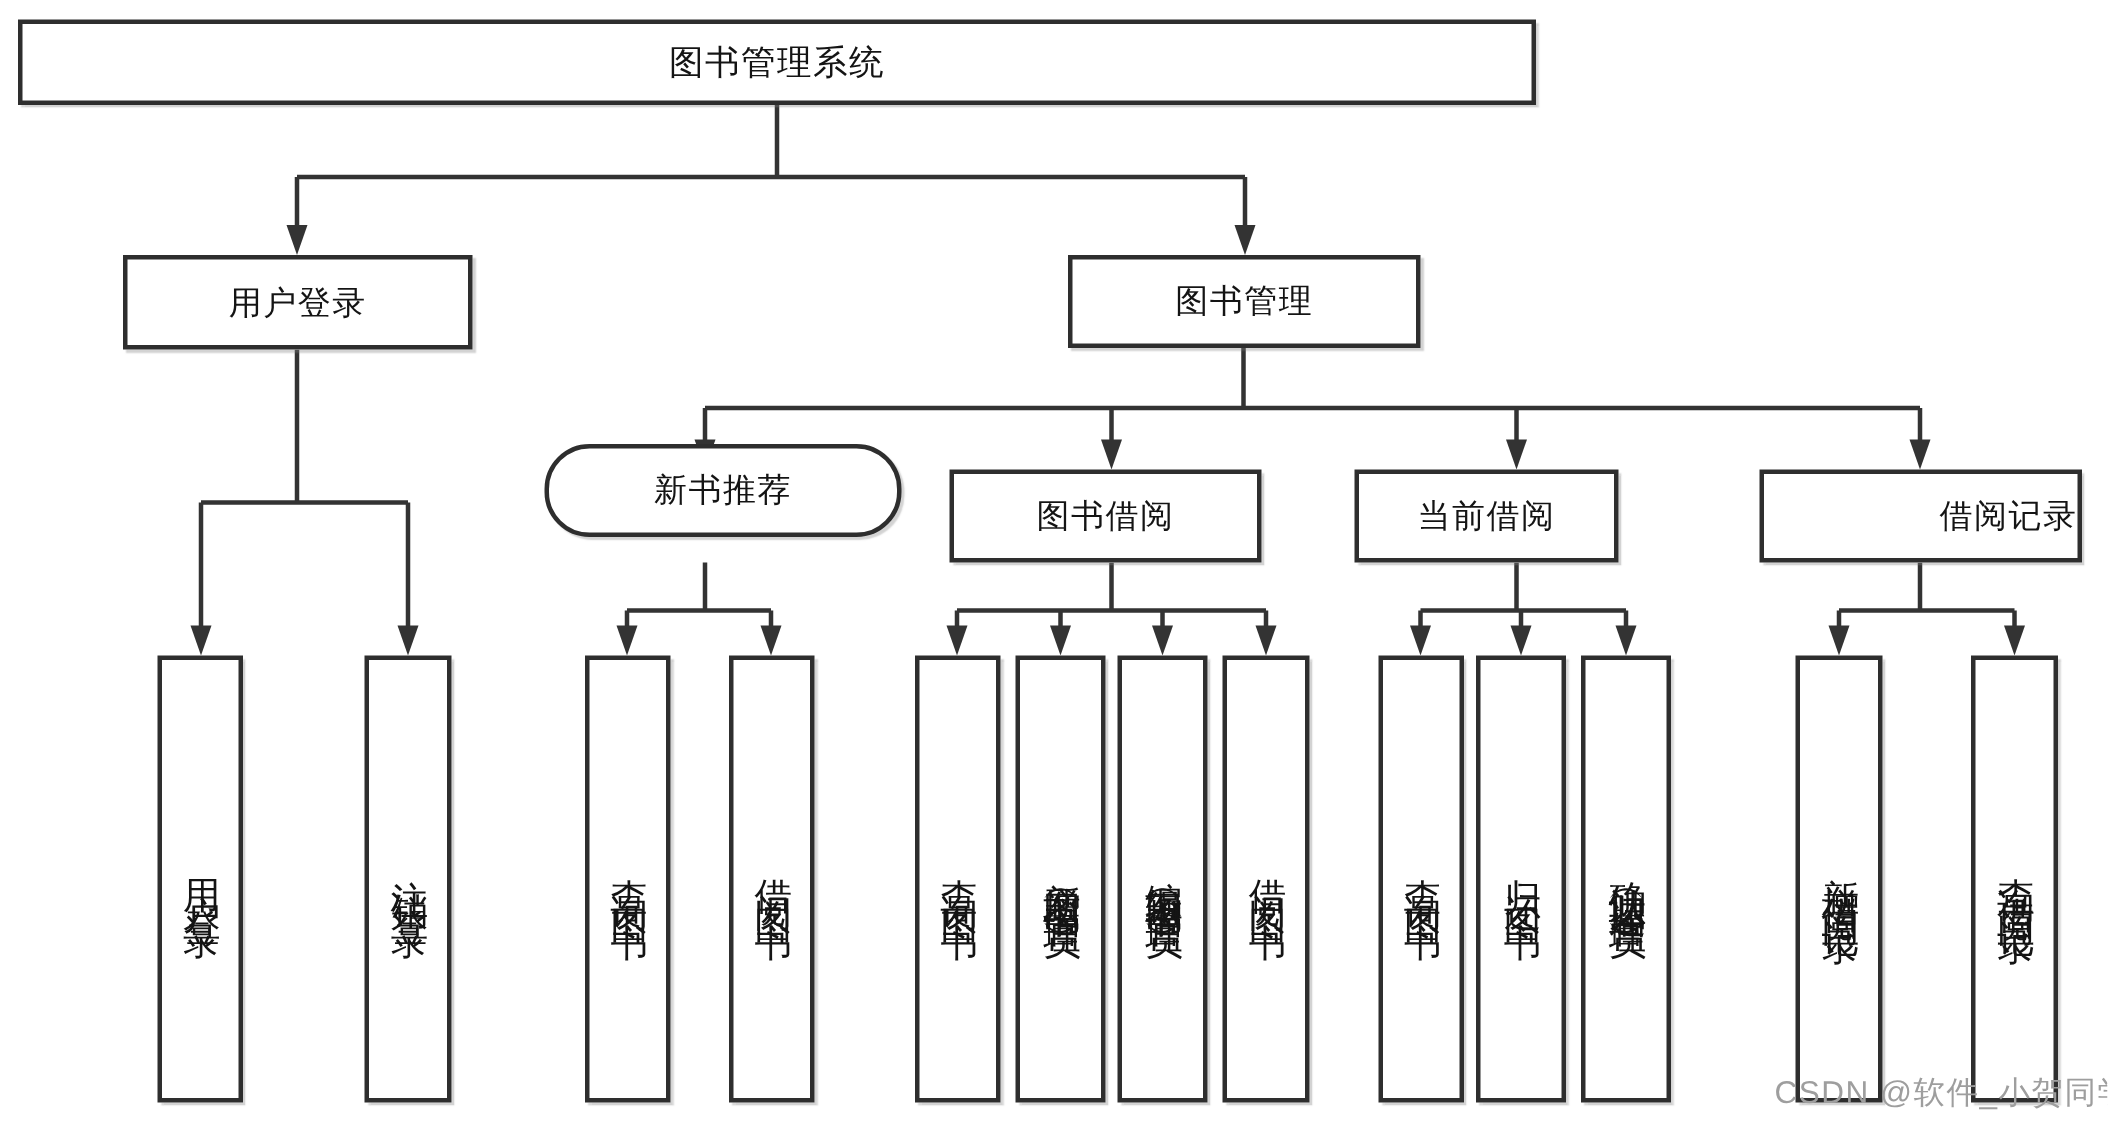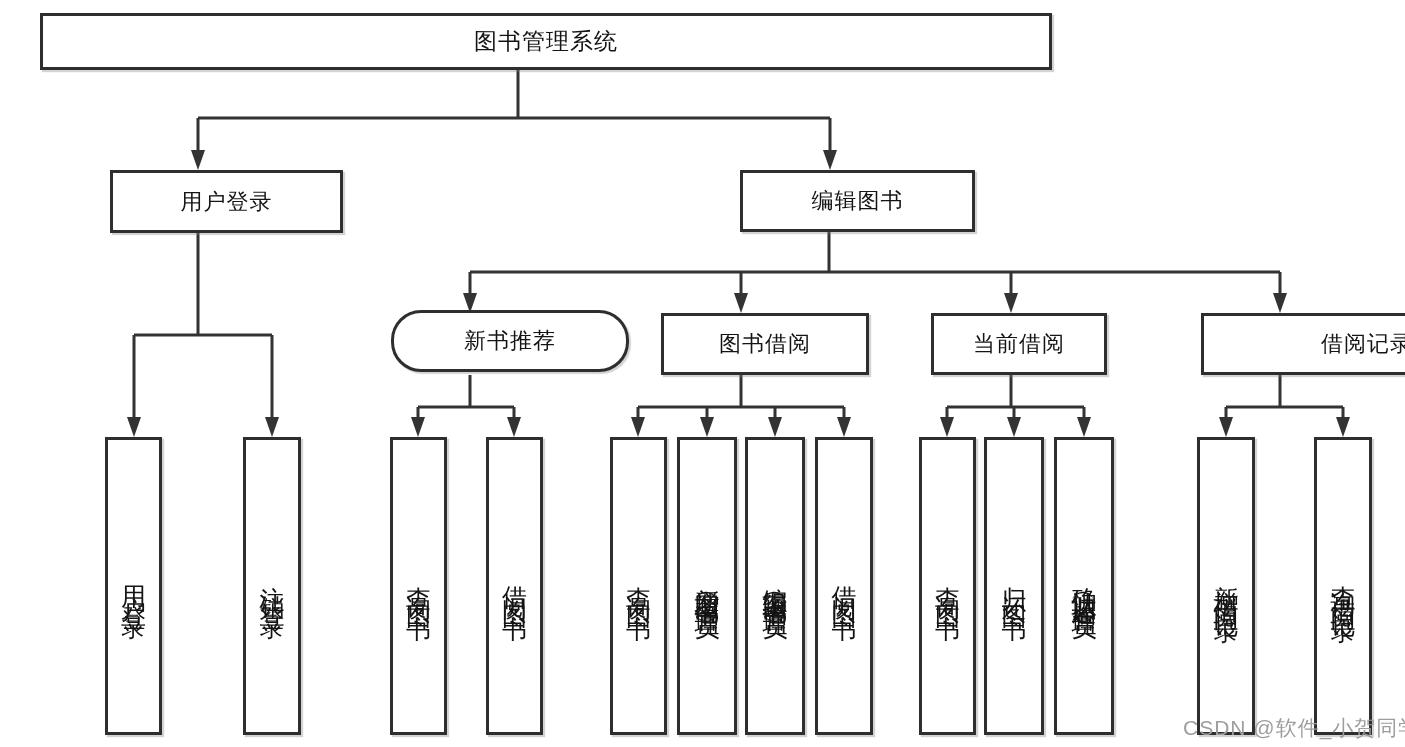--- a/index.html
+++ b/index.html
@@ -32,21 +32,20 @@
     box-shadow: 2px 2px 1px rgba(130,130,130,0.35);
     display: flex;
     align-items: center;
     justify-content: center;
     color: #141414;
     z-index: 2;
   }
   .hnode {
     font-size: 22px;
     letter-spacing: 1px;
-    margin-left: 28px;
   }
   .vnode span {
     writing-mode: vertical-rl;
     text-orientation: mixed;
     font-size: 25px;
     line-height: 1;
   }
   .watermark {
     position: absolute;
     left: 1183px;
@@ -109,24 +108,24 @@
   </svg>
 
   <div class="node hnode" style="left:12px; top:13px; width:1012px; height:57px; font-size:23px;">
     <span>图书管理系统</span>
   </div>
 
   <div class="node hnode" style="left:82px; top:170px; width:233px; height:63px;">
     <span>用户登录</span>
   </div>
   <div class="node hnode" style="left:712px; top:170px; width:235px; height:62px;">
-    <span>编辑图书</span>
+    <span>图书管理</span>
   </div>
 
-  <div class="node hnode" style="left:363px; top:310px; width:238px; height:62px;border-radius:30px;">
+  <div class="node hnode" style="left:363px; top:296px; width:238px; height:62px;border-radius:30px;">
     <span>新书推荐</span>
   </div>
   <div class="node hnode" style="left:633px; top:313px; width:208px; height:62px;">
     <span>图书借阅</span>
   </div>
   <div class="node hnode" style="left:903px; top:313px; width:176px; height:62px;">
     <span>当前借阅</span>
   </div>
   <div class="node hnode" style="left:1173px; top:313px; width:215px; height:62px;justify-content:flex-end;">
     <span>借阅记录</span>

